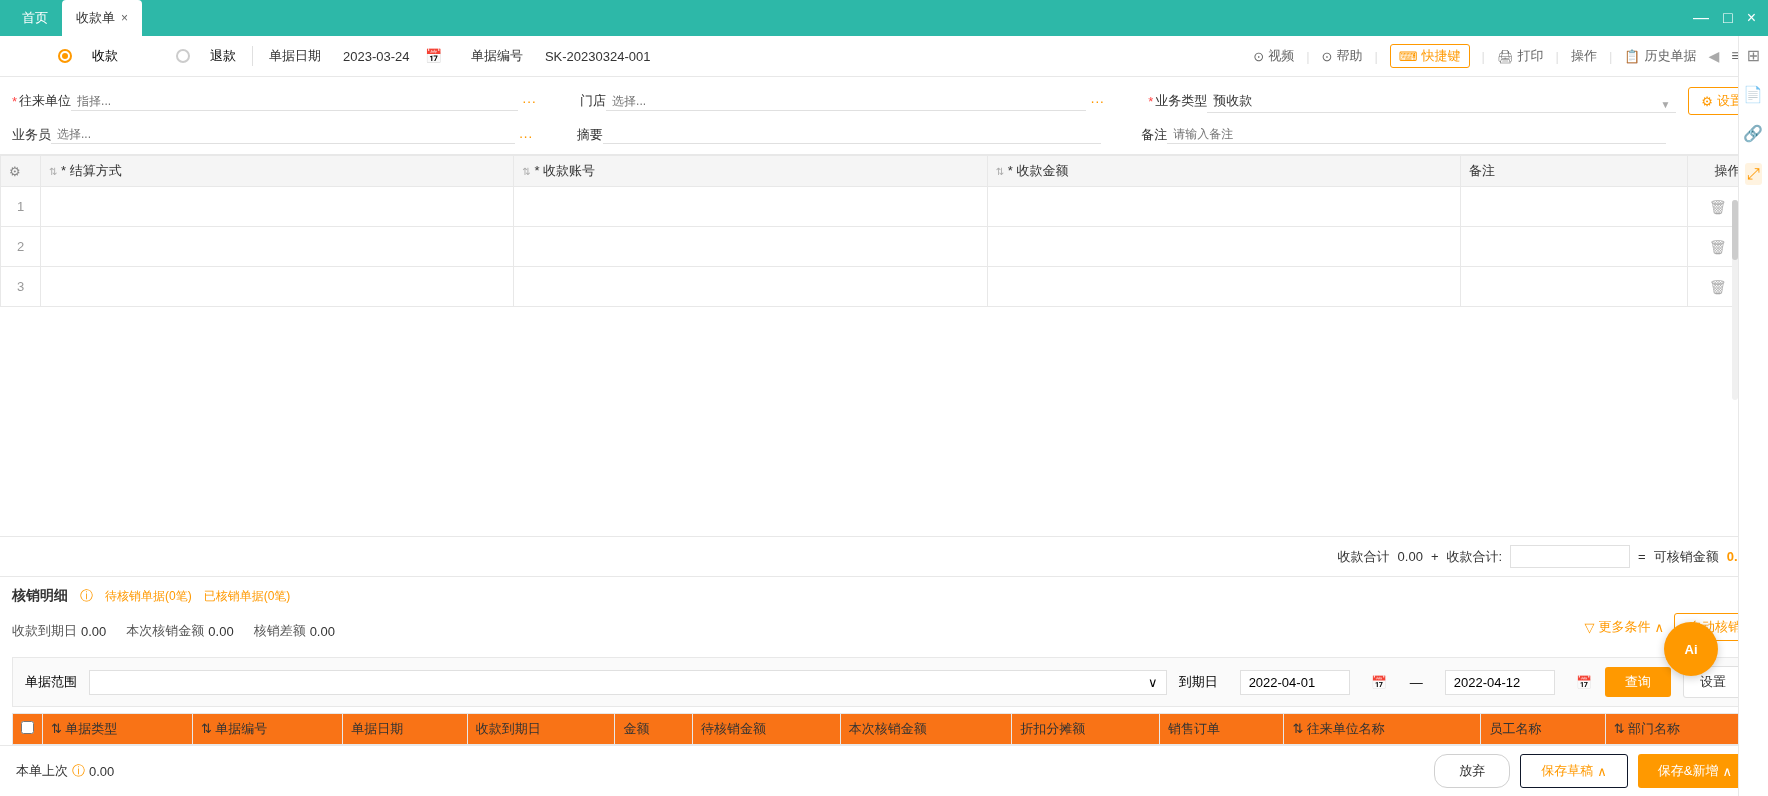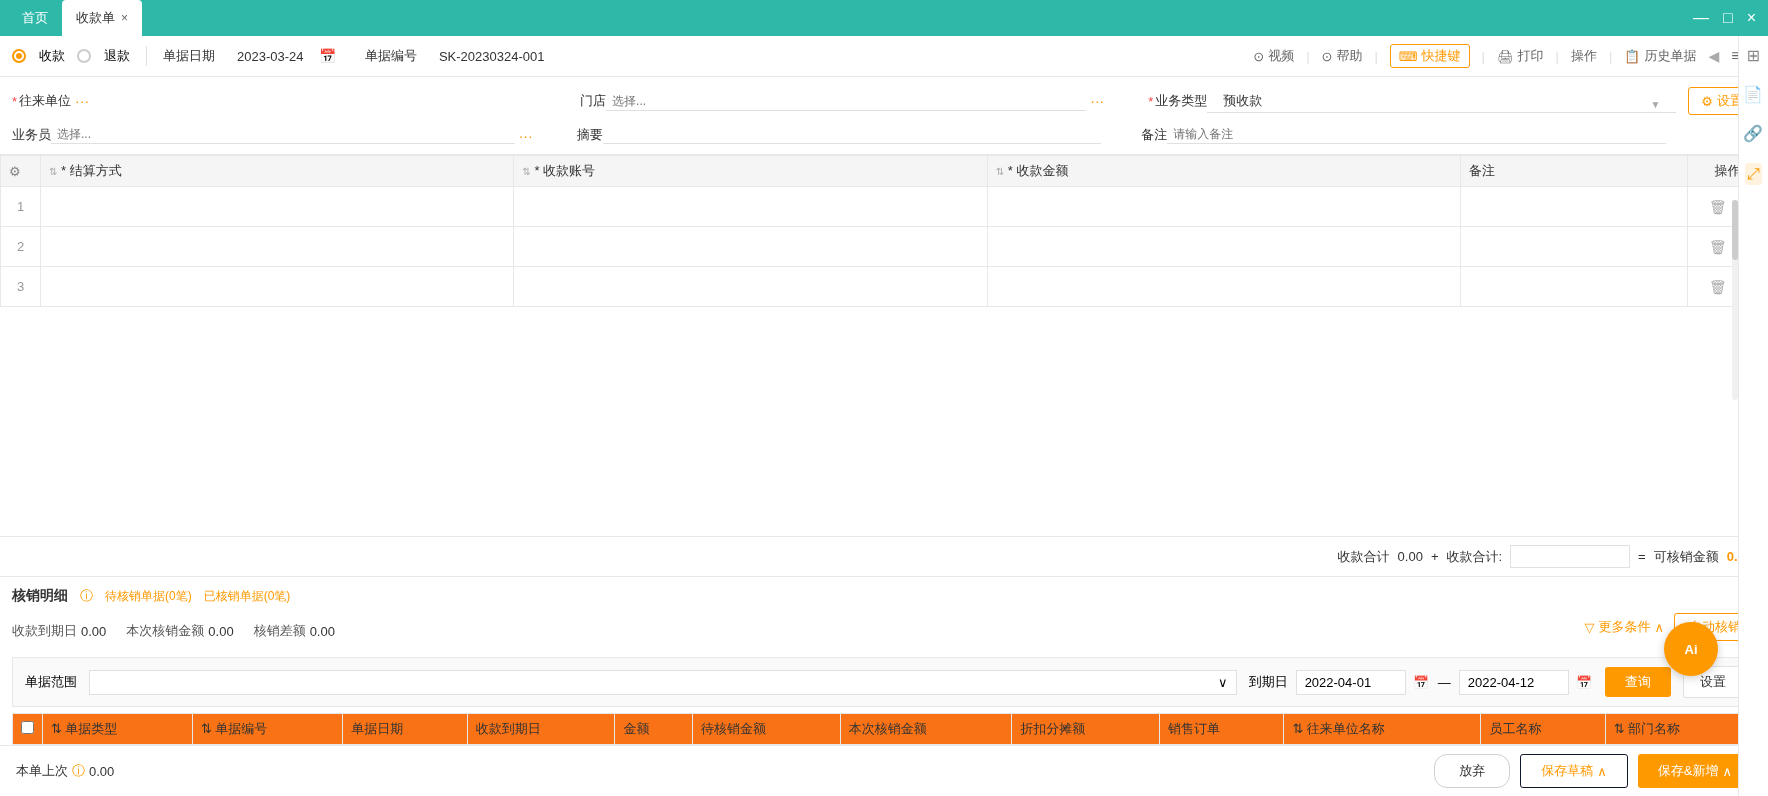--- a/index.html
+++ b/index.html
@@ -68,22 +68,23 @@
       gap: 16px;
     }
     .radio-group {
       display: flex;
       align-items: center;
       gap: 12px;
     }
     .radio-item {
       display: flex;
       align-items: center;
-      gap: 13px;
-      cursor: pointer;
+      gap: 20px;
+      cursor: pointer;
+      margin-left: 46px;
     }
     .radio-circle {
       width: 14px;
       height: 14px;
       border-radius: 50%;
       border: 2px solid #ccc;
       display: flex;
       align-items: center;
       justify-content: center;
     }
@@ -171,21 +172,21 @@
       font-size: 12px;
       min-width: 0;
       background: transparent;
     }
     .more-btn { color: #f90; cursor: pointer; padding: 0 4px; font-size: 14px; }
     .field-separator { width: 40px; }
     .business-type-select {
       display: flex;
       align-items: flex-end;
       border-bottom: 1px solid #e0e0e0;
-      padding: 2px 16px;
+      padding: 2px 6px;
       flex: 1;
     }
     .business-type-value { color: #333; flex: 1; }
     .dropdown-arrow { color: #aaa; font-size: 10px; cursor: pointer; }
     .settings-btn {
       background: #fff;
       border: 1px solid #f90;
       border-radius: 3px;
       padding: 4px 12px;
       color: #f90;
@@ -328,21 +329,21 @@
       padding: 4px 8px;
       display: flex;
       align-items: center;
       justify-content: space-between;
       cursor: pointer;
       background: #fff;
     }
     .date-field {
       display: flex;
       align-items: center;
-      gap: 8px;
+      gap: 22px;
     }
     .date-input {
       border: 1px solid #e0e0e0;
       padding: 4px 8px;
       width: 110px;
       background: #fff;
     }
     .date-icon { color: #aaa; font-size: 13px; cursor: pointer; }
     .query-btn {
       background: #f90;
@@ -562,20 +563,21 @@
       </div>
     </div>
   </div>
 
   <div class="form-area">
     <div class="form-row">
 
       <div class="form-field" style="flex:2;">
         <span class="required-star">*</span>
         <span class="field-label">往来单位</span>
+        <input class="form-input" type="text" placeholder="指择..." style="">
         <span class="more-btn">···</span>
       </div>
       <div class="field-separator"></div>
 
       <div class="form-field" style="flex:2;">
         <span class="field-label">门店</span>
         <input class="form-input" type="text" placeholder="选择..." style="">
         <span class="more-btn">···</span>
       </div>
       <div class="field-separator"></div>

